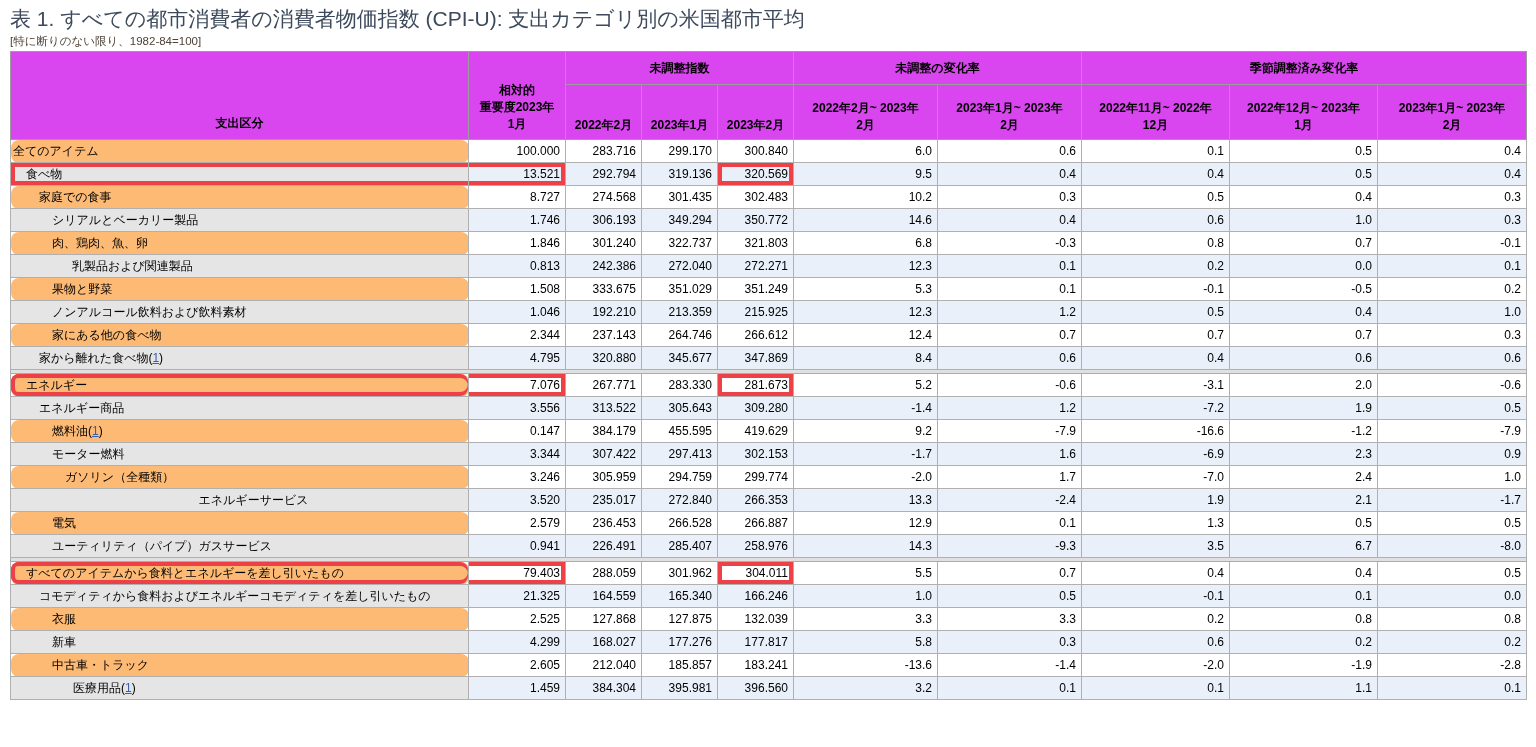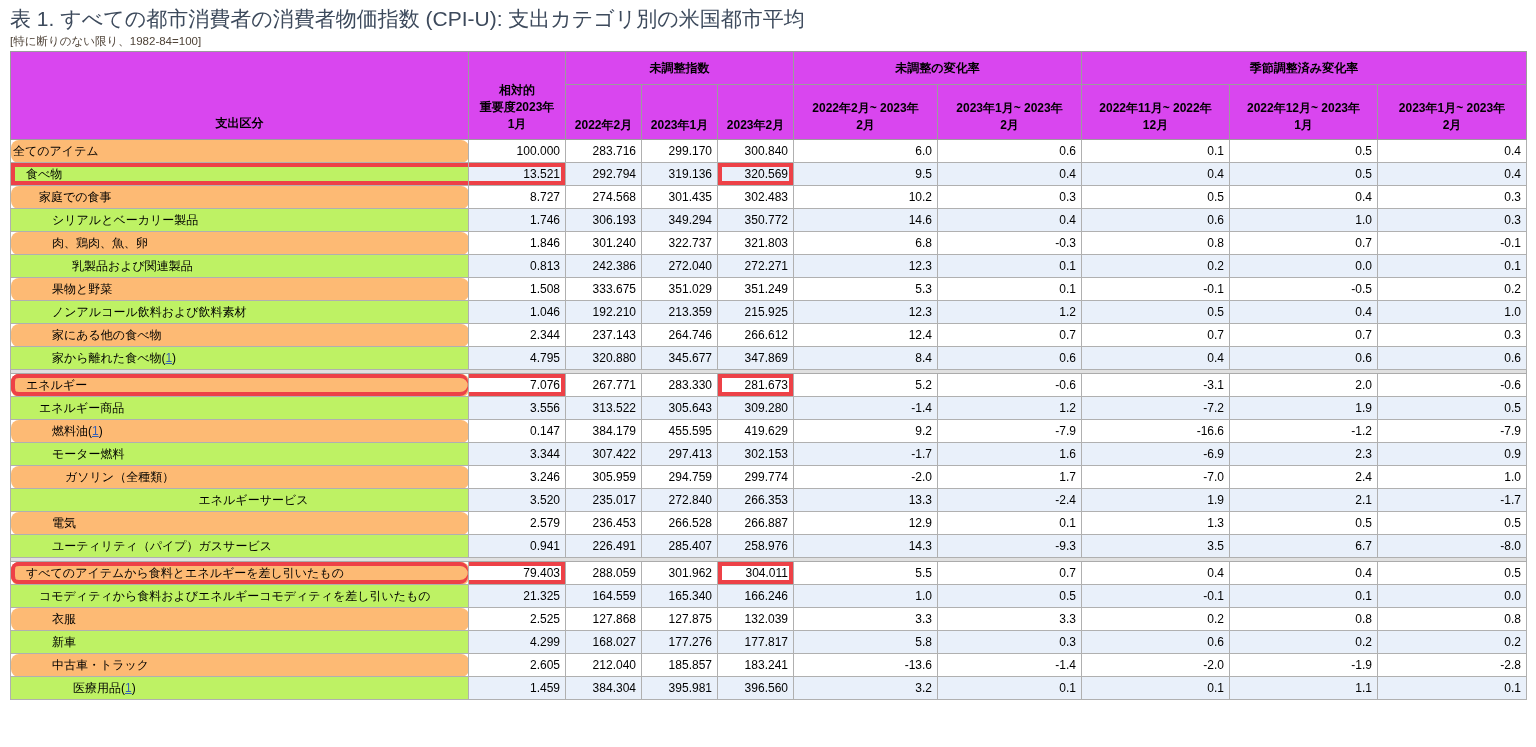--- a/index.html
+++ b/index.html
@@ -30,21 +30,21 @@
   th.imp-h   { vertical-align:bottom; padding-bottom:6px; white-space:pre-line; line-height:17px; }
   th.sub-h   { height:55px; vertical-align:bottom; padding-bottom:5px; white-space:pre-line; line-height:17px; }
   tbody td {
     border:1px solid #b0b0b0; font-size:12px; color:#000;
     height:22px; padding:0; line-height:22px; white-space:nowrap; overflow:hidden;
   }
   td.stub { text-align:left; }
   td.num  { text-align:right; padding-right:5px; }
   tr.zg td.stub { background:#fdba74;border-radius:8px; }
   tr.zg td.num  { background:#ffffff; }
-  tr.zb td.stub { background:#bef264; }
+  tr.zb td.stub { background:#e5e5e5; }
   tr.zb td.num  { background:#e9f0fa; }
   tr.spacer td { height:4px; background:#e0e0e0; border:1px solid #ababab; line-height:4px; }
   .fn { color:#3560b8; text-decoration:underline; cursor:pointer; }
   :root { --red:#ed4147; }
   .hl-l { box-shadow: inset 0 4px 0 0 var(--red), inset 0 -4px 0 0 var(--red), inset 4px 0 0 0 var(--red); }
   .hl-r { box-shadow: inset 0 4px 0 0 var(--red), inset 0 -4px 0 0 var(--red), inset -4px 0 0 0 var(--red); }
   .hl-b { box-shadow: inset 0 4px 0 0 var(--red), inset 0 -4px 0 0 var(--red), inset 4px 0 0 0 var(--red), inset -4px 0 0 0 var(--red); }
 </style>
 </head>
 <body>
@@ -195,21 +195,21 @@
           <td class="num">237.143</td>
           <td class="num">264.746</td>
           <td class="num">266.612</td>
           <td class="num">12.4</td>
           <td class="num">0.7</td>
           <td class="num">0.7</td>
           <td class="num">0.7</td>
           <td class="num">0.3</td>
         </tr>
         <tr class="zb">
-          <td class="stub" style="padding-left: 41px;"><span>家から離れた食べ物</span><span>(</span><a class="fn">1</a><span>)</span></td>
+          <td class="stub" style="padding-left: 28px;"><span>家から離れた食べ物</span><span>(</span><a class="fn">1</a><span>)</span></td>
           <td class="num">4.795</td>
           <td class="num">320.880</td>
           <td class="num">345.677</td>
           <td class="num">347.869</td>
           <td class="num">8.4</td>
           <td class="num">0.6</td>
           <td class="num">0.4</td>
           <td class="num">0.6</td>
           <td class="num">0.6</td>
         </tr>

